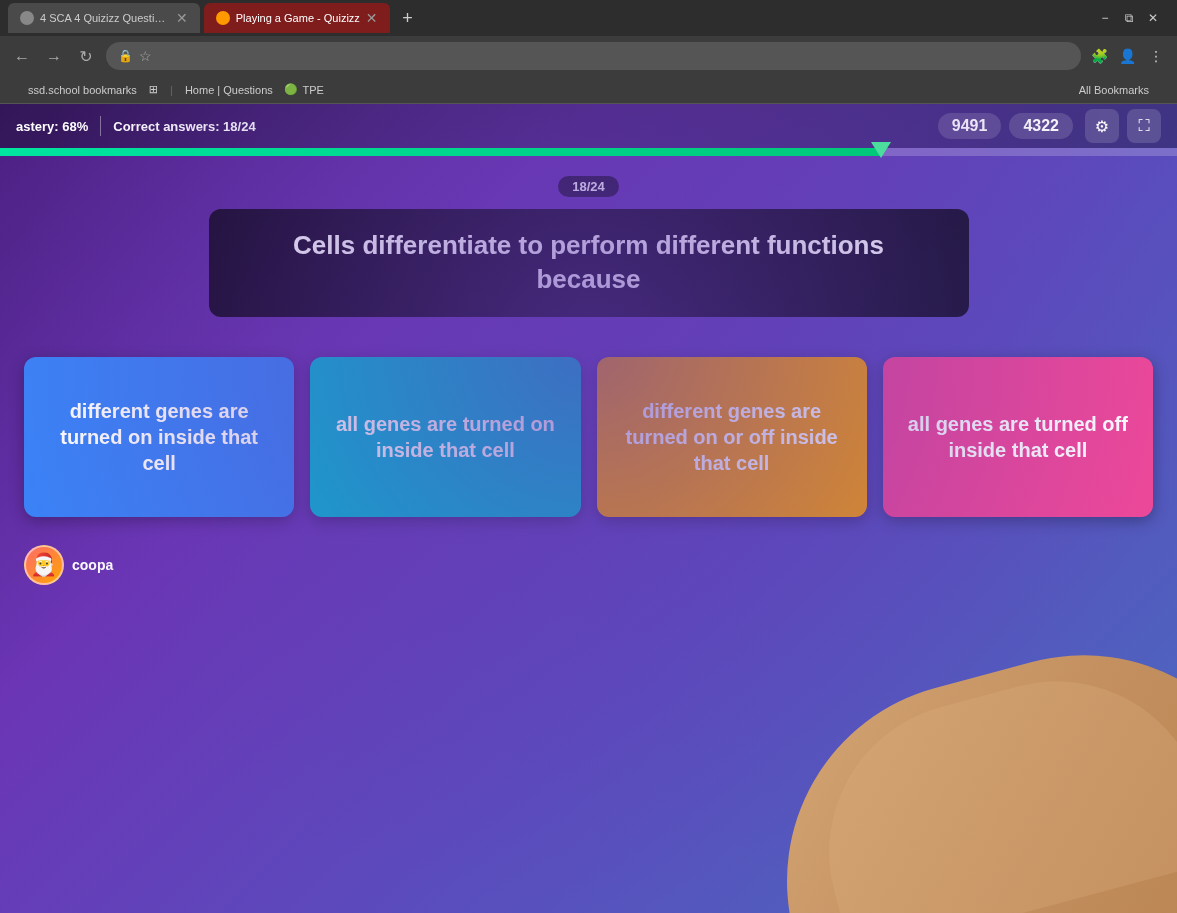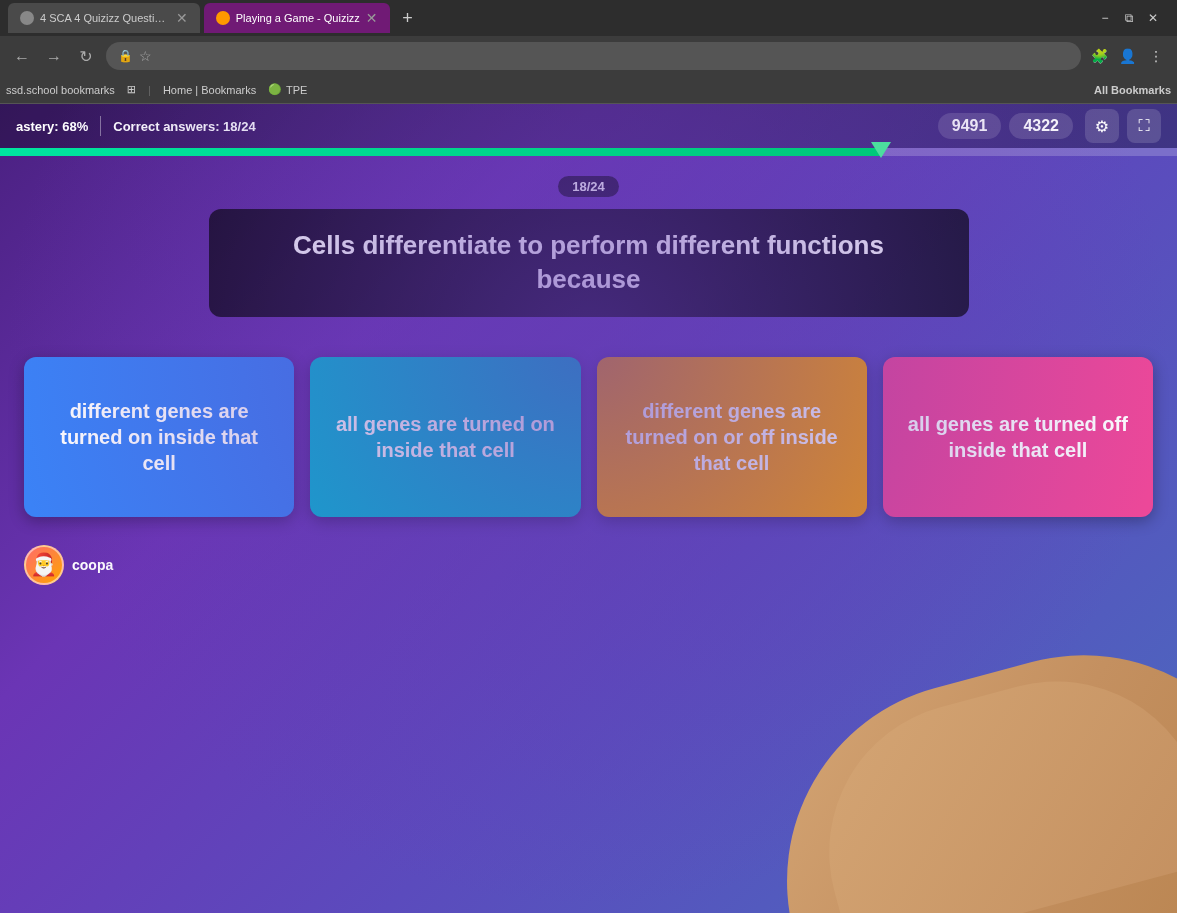--- a/index.html
+++ b/index.html
@@ -35,21 +35,21 @@
       padding: 0 12px;
       height: 30px;
       font-size: 12px;
       color: #ccc;
       gap: 6px;
       min-width: 120px;
       max-width: 200px;
     }
 
     .tab.active {
-      background: #701a75;
+      background: #7f1d1d;
       color: #fff;
     }
 
     .tab-icon {
       width: 14px;
       height: 14px;
       border-radius: 50%;
       background: #888;
       flex-shrink: 0;
     }
@@ -156,41 +156,40 @@
       color: #ccc;
       font-size: 14px;
       cursor: pointer;
     }
 
     .bookmarks-bar {
       display: flex;
       align-items: center;
       background: #3c3c3c;
       height: 28px;
-      padding: 0 6px;
+      padding: 0 28px;
       gap: 12px;
       font-size: 11px;
       color: #ccc;
       border-bottom: 1px solid #555;
     }
 
     .bookmark-item {
       cursor: pointer;
       white-space: nowrap;
       display: flex;
       align-items: center;
       gap: 4px;
     }
 
     .bookmarks-right {
       margin-left: auto;
       display: flex;
       align-items: center;
       gap: 4px;
-      font-weight: bold;
     }
 
     
     .game-area {
       width: 100%;
       height: calc(913px - 104px);
       background: linear-gradient(135deg, #4a2080 0%, #6b35b5 30%, #5b4bbd 60%, #4a6bbf 100%);
       position: relative;
       overflow: hidden;
     }
@@ -443,21 +442,21 @@
     </div>
   </div>
 
   <div class="bookmarks-bar">
     <span class="bookmark-item">
       <span>ssd.school bookmarks</span>
     </span>
     <span class="bookmark-item">⊞</span>
     <span style="color:#666;">|</span>
     <span class="bookmark-item">
-      <span>Home | Bookmarks</span>
+      <span>Home | Questions</span>
     </span>
     <span class="bookmark-item">
       <span style="color:#4CAF50;">🟢</span>
       <span>TPE</span>
     </span>
     <div class="bookmarks-right">
       <span>All Bookmarks</span>
     </div>
   </div>
 </div>

